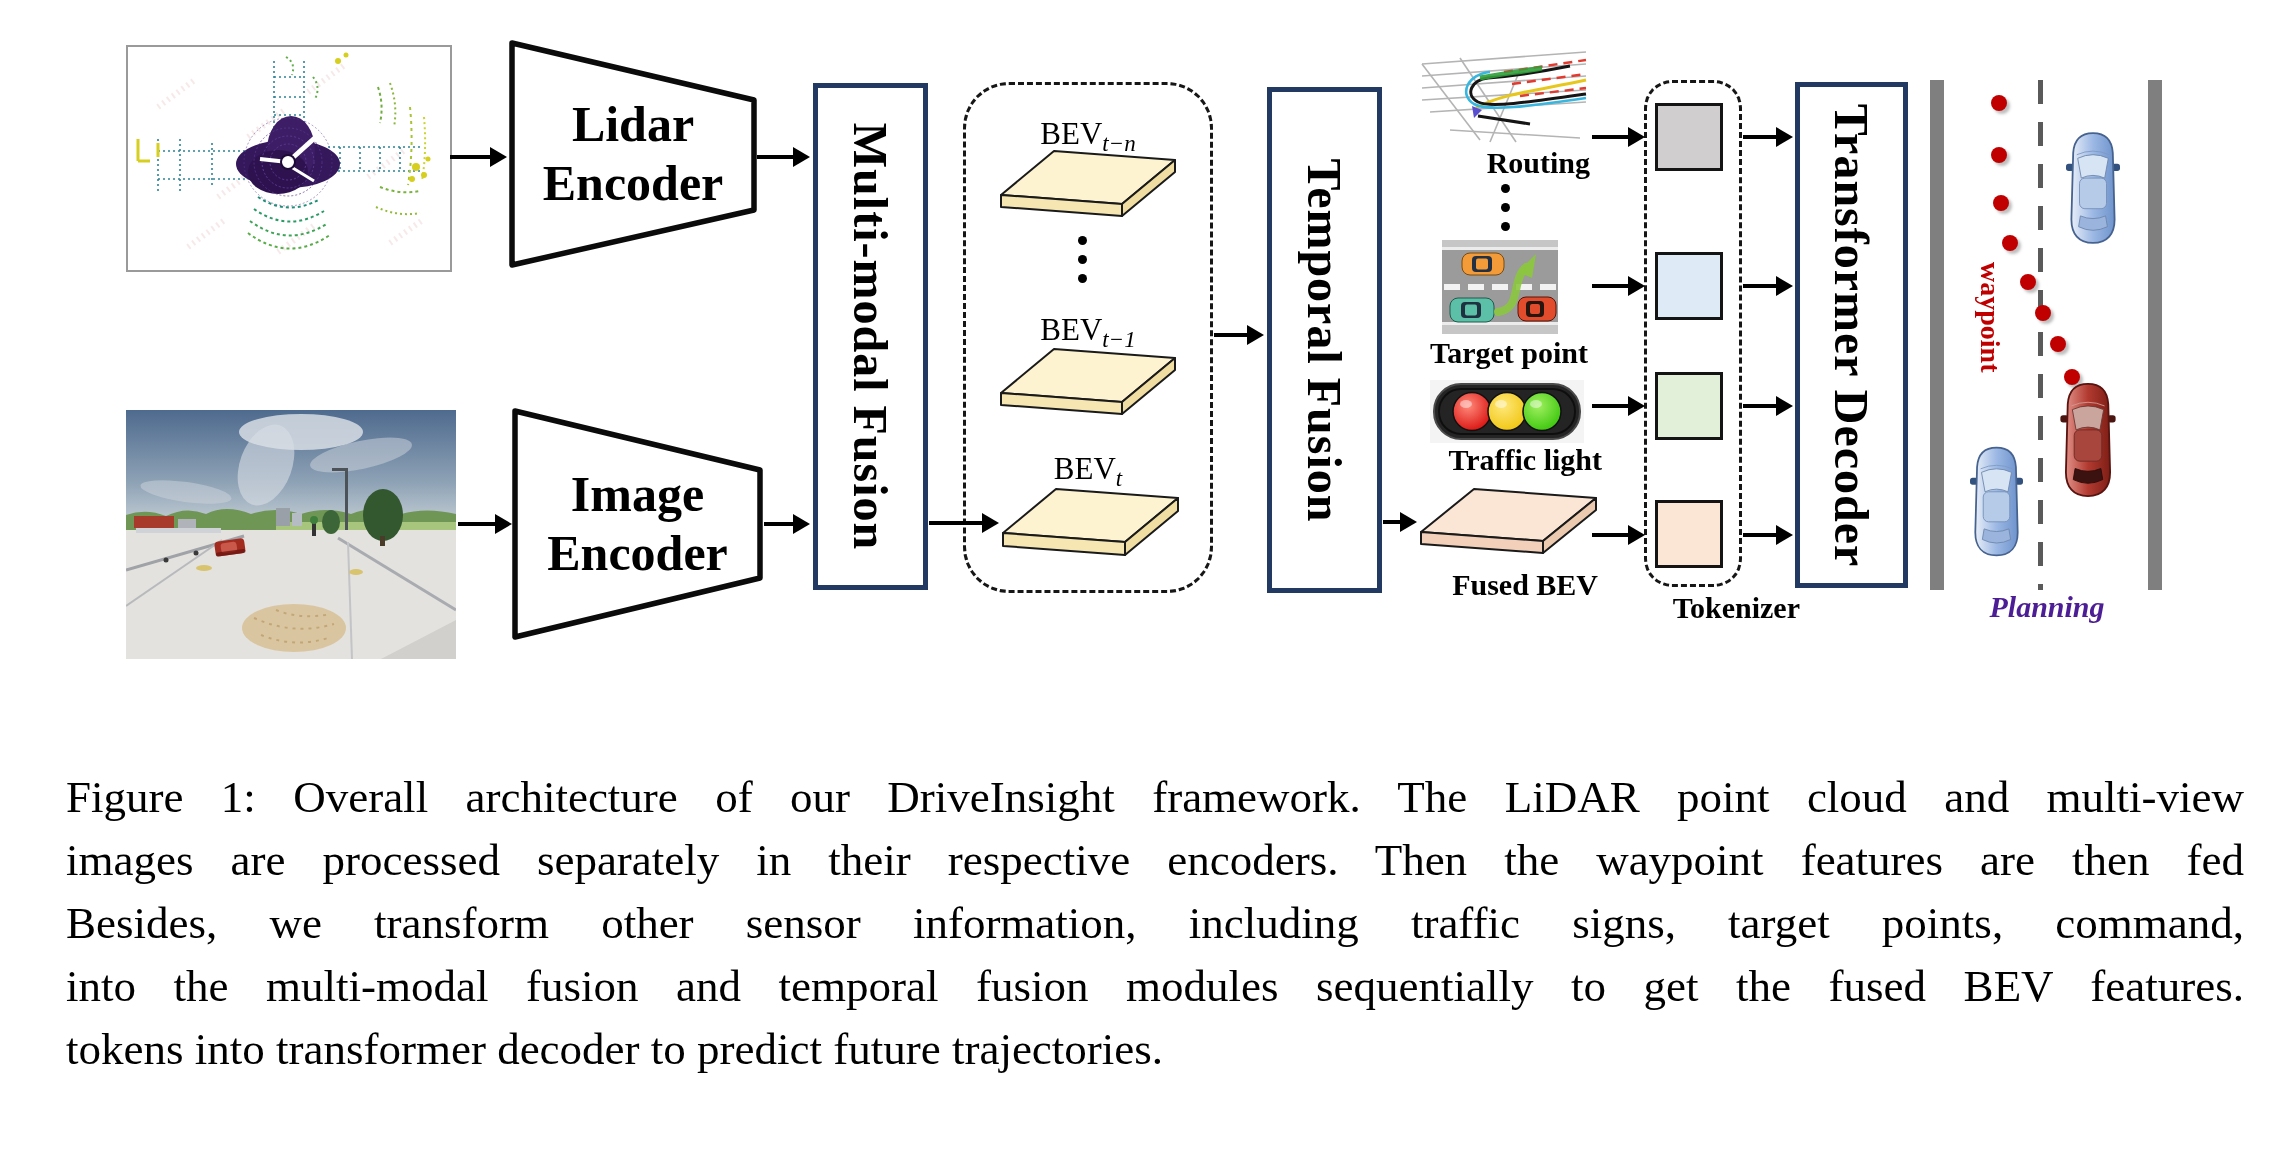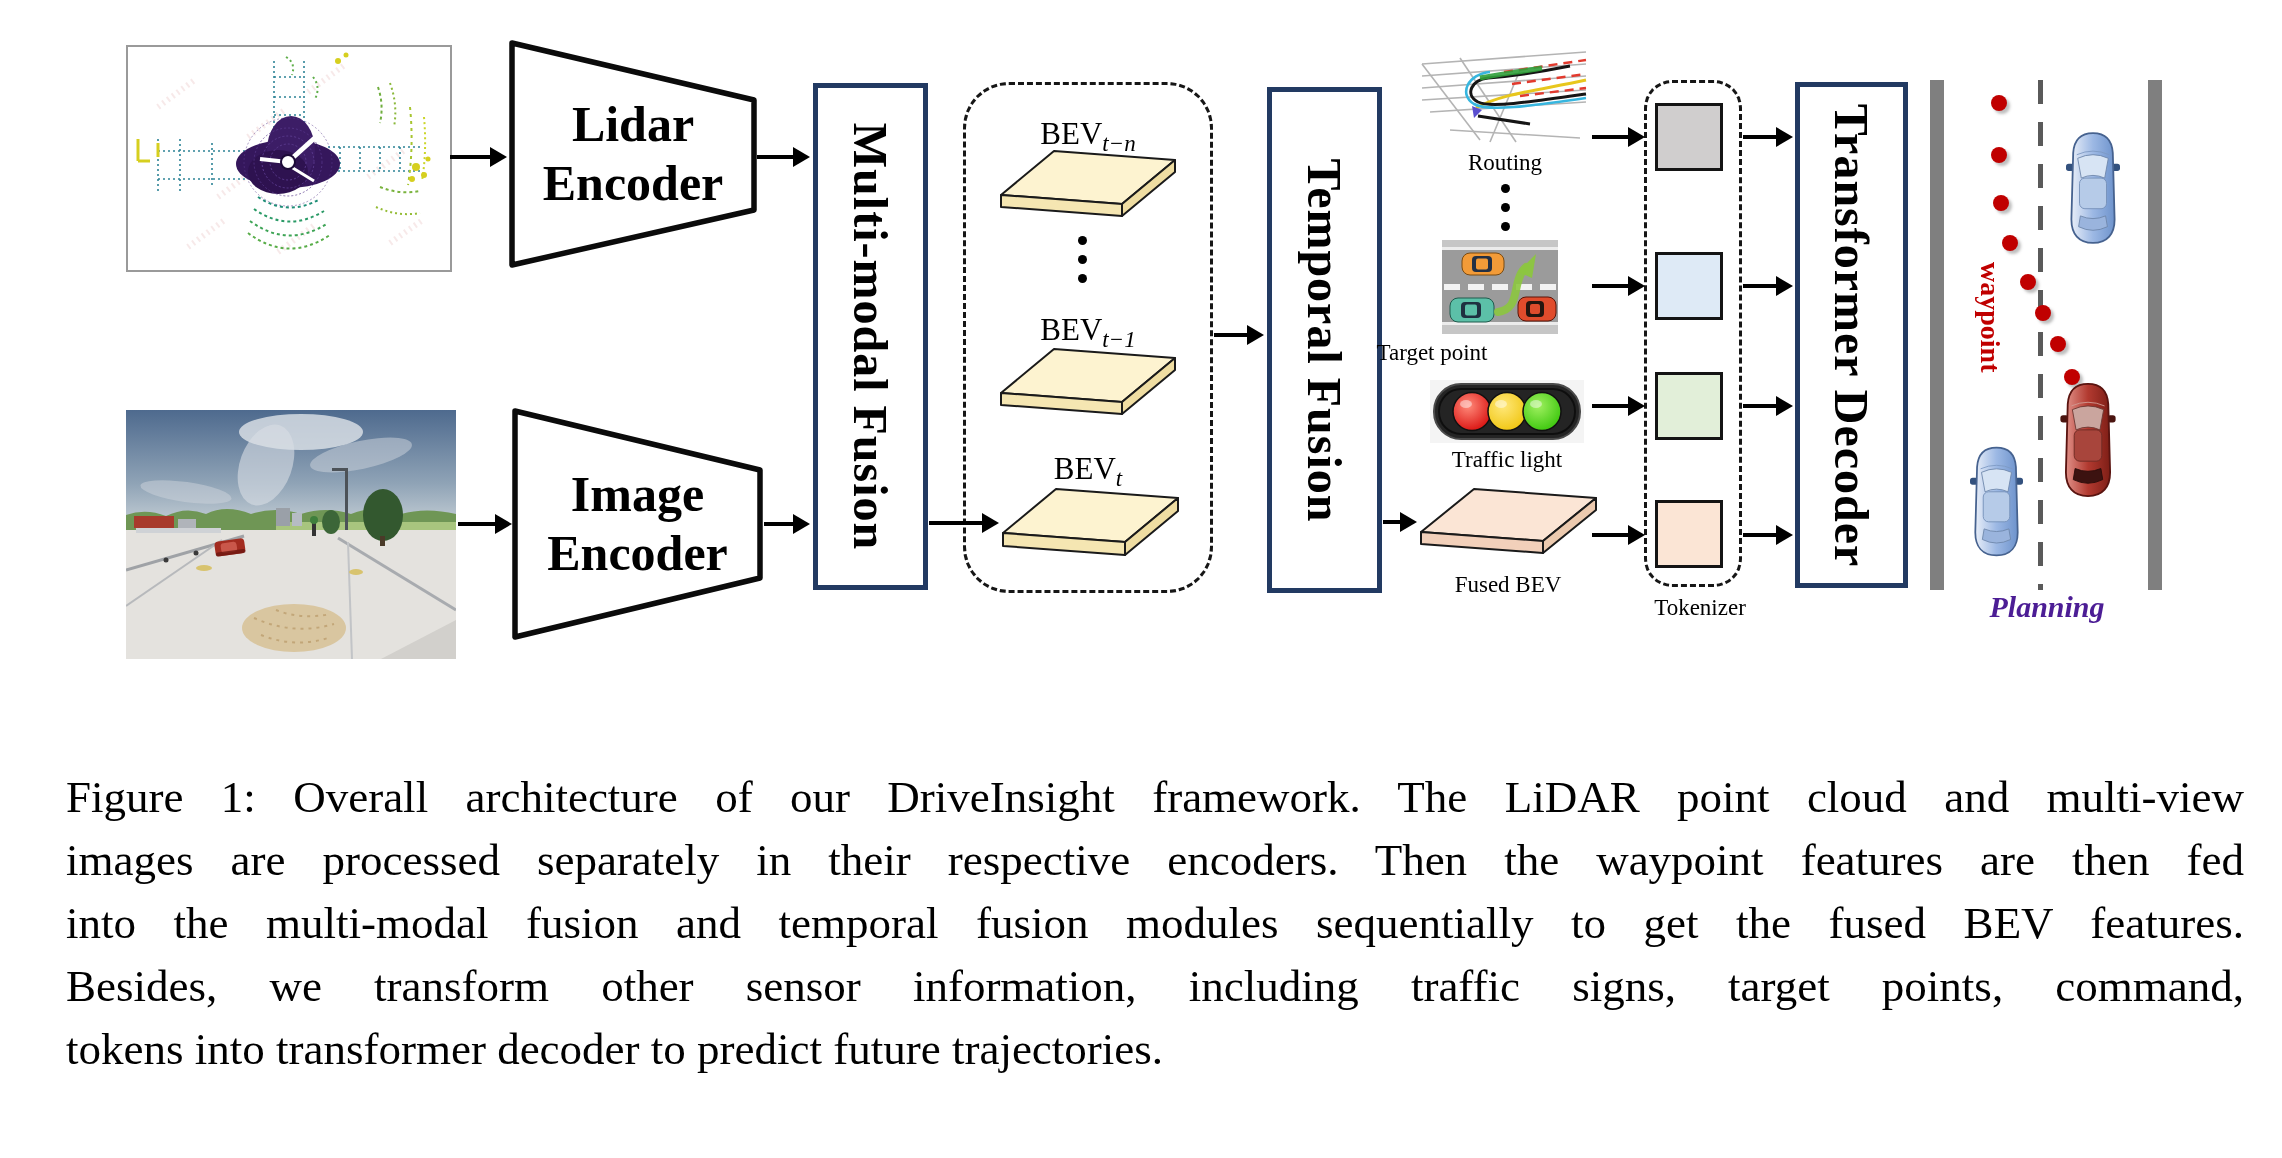--- a/index.html
+++ b/index.html
@@ -27,21 +27,21 @@
   
   .bev-label{position:absolute;text-align:center;font-size:31px;}
   .bev-label sub{font-style:italic;font-size:23px;}
   .vdots{position:absolute;display:flex;flex-direction:column;align-items:center;gap:10px;}
   .vdots .dot{width:9px;height:9px;border-radius:50%;background:#000;}
 
   
   .token{position:absolute;width:68px;height:68px;border:3px solid #141414;box-sizing:border-box;}
 
   
-  .figlabel{position:absolute;text-align:center;font-size:23px;line-height:34px;}
+  .figlabel{position:absolute;text-align:right;font-size:30px;line-height:34px;font-weight:bold;}
 
   
   .roadbar{position:absolute;width:14px;background:#7f7f7f;}
   .lanedash{position:absolute;width:5px;background:repeating-linear-gradient(180deg,#5a5a5a 0 24px,transparent 24px 42px);}
   .wdot{position:absolute;width:16px;height:16px;border-radius:50%;background:#c00000;
         box-shadow:3px 3px 3px rgba(110,110,110,.45);}
   #waypoint-label{position:absolute;left:2006px;top:262px;transform-origin:0 0;transform:rotate(90deg);
         color:#c00000;font-weight:bold;font-size:28px;white-space:nowrap;}
   #planning-label{position:absolute;left:1927px;top:590px;width:240px;text-align:center;
         color:#4c1d95;font-weight:bold;font-style:italic;font-size:30px;}
@@ -312,21 +312,21 @@
       </g>
       <g transform="translate(76,57)">
         <rect width="38" height="24" rx="8" fill="#e04c2c" stroke="#5a1408"></rect>
         <rect x="8" y="4" width="18" height="16" rx="4" fill="#26160f"></rect>
         <rect x="12" y="7" width="10" height="10" rx="2" fill="#e04c2c"></rect>
       </g>
       <path d="M56,72 C70,70 72,60 74,50 C76,40 78,32 84,27" stroke="#8cc63f" stroke-width="8" fill="none" stroke-linecap="round" opacity="0.9"></path>
       <path d="M76,32 L94,14 L90,38 Z" fill="#8cc63f" opacity="0.95"></path>
     </svg>
   </div>
-  <div class="figlabel" style="left:1332px;top:336px;width:200px;">Target point</div>
+  <div class="figlabel" style="left:1388px;top:336px;width:200px;">Target point</div>
 
   <div class="imgpanel" style="left:1430px;top:380px;width:154px;height:63px;">
     <svg width="154" height="63" viewBox="0 0 154 63">
       <defs>
         <radialGradient id="tlr" cx="0.4" cy="0.35" r="0.8">
             <stop offset="0" stop-color="#ff8a7a"></stop>
             <stop offset="1" stop-color="#d40000"></stop>
           </radialGradient>
         <radialGradient id="tly" cx="0.4" cy="0.35" r="0.8">
             <stop offset="0" stop-color="#ffe87a"></stop>
@@ -444,18 +444,18 @@
   <div class="harrow" style="left:1592px;top:404px;width:36px;"></div>
   <div class="harrow" style="left:1592px;top:533px;width:36px;"></div>
   <div class="harrow" style="left:1743px;top:135px;width:33px;"></div>
   <div class="harrow" style="left:1743px;top:284px;width:33px;"></div>
   <div class="harrow" style="left:1743px;top:404px;width:33px;"></div>
   <div class="harrow" style="left:1743px;top:533px;width:33px;"></div>
 
   <div id="caption">
     <div class="cap-line">Figure 1: Overall architecture of our DriveInsight framework. The LiDAR point cloud and multi-view</div>
     <div class="cap-line">images are processed separately in their respective encoders. Then the waypoint features are then fed</div>
+    <div class="cap-line">Besides, we transform other sensor information, including traffic signs, target points, command,</div>
     <div class="cap-line">into the multi-modal fusion and temporal fusion modules sequentially to get the fused BEV features.</div>
-    <div class="cap-line">Besides, we transform other sensor information, including traffic signs, target points, command,</div>
     <div class="cap-line last">tokens into transformer decoder to predict future trajectories.</div>
   </div>
 
 </div>
 
 </body></html>

